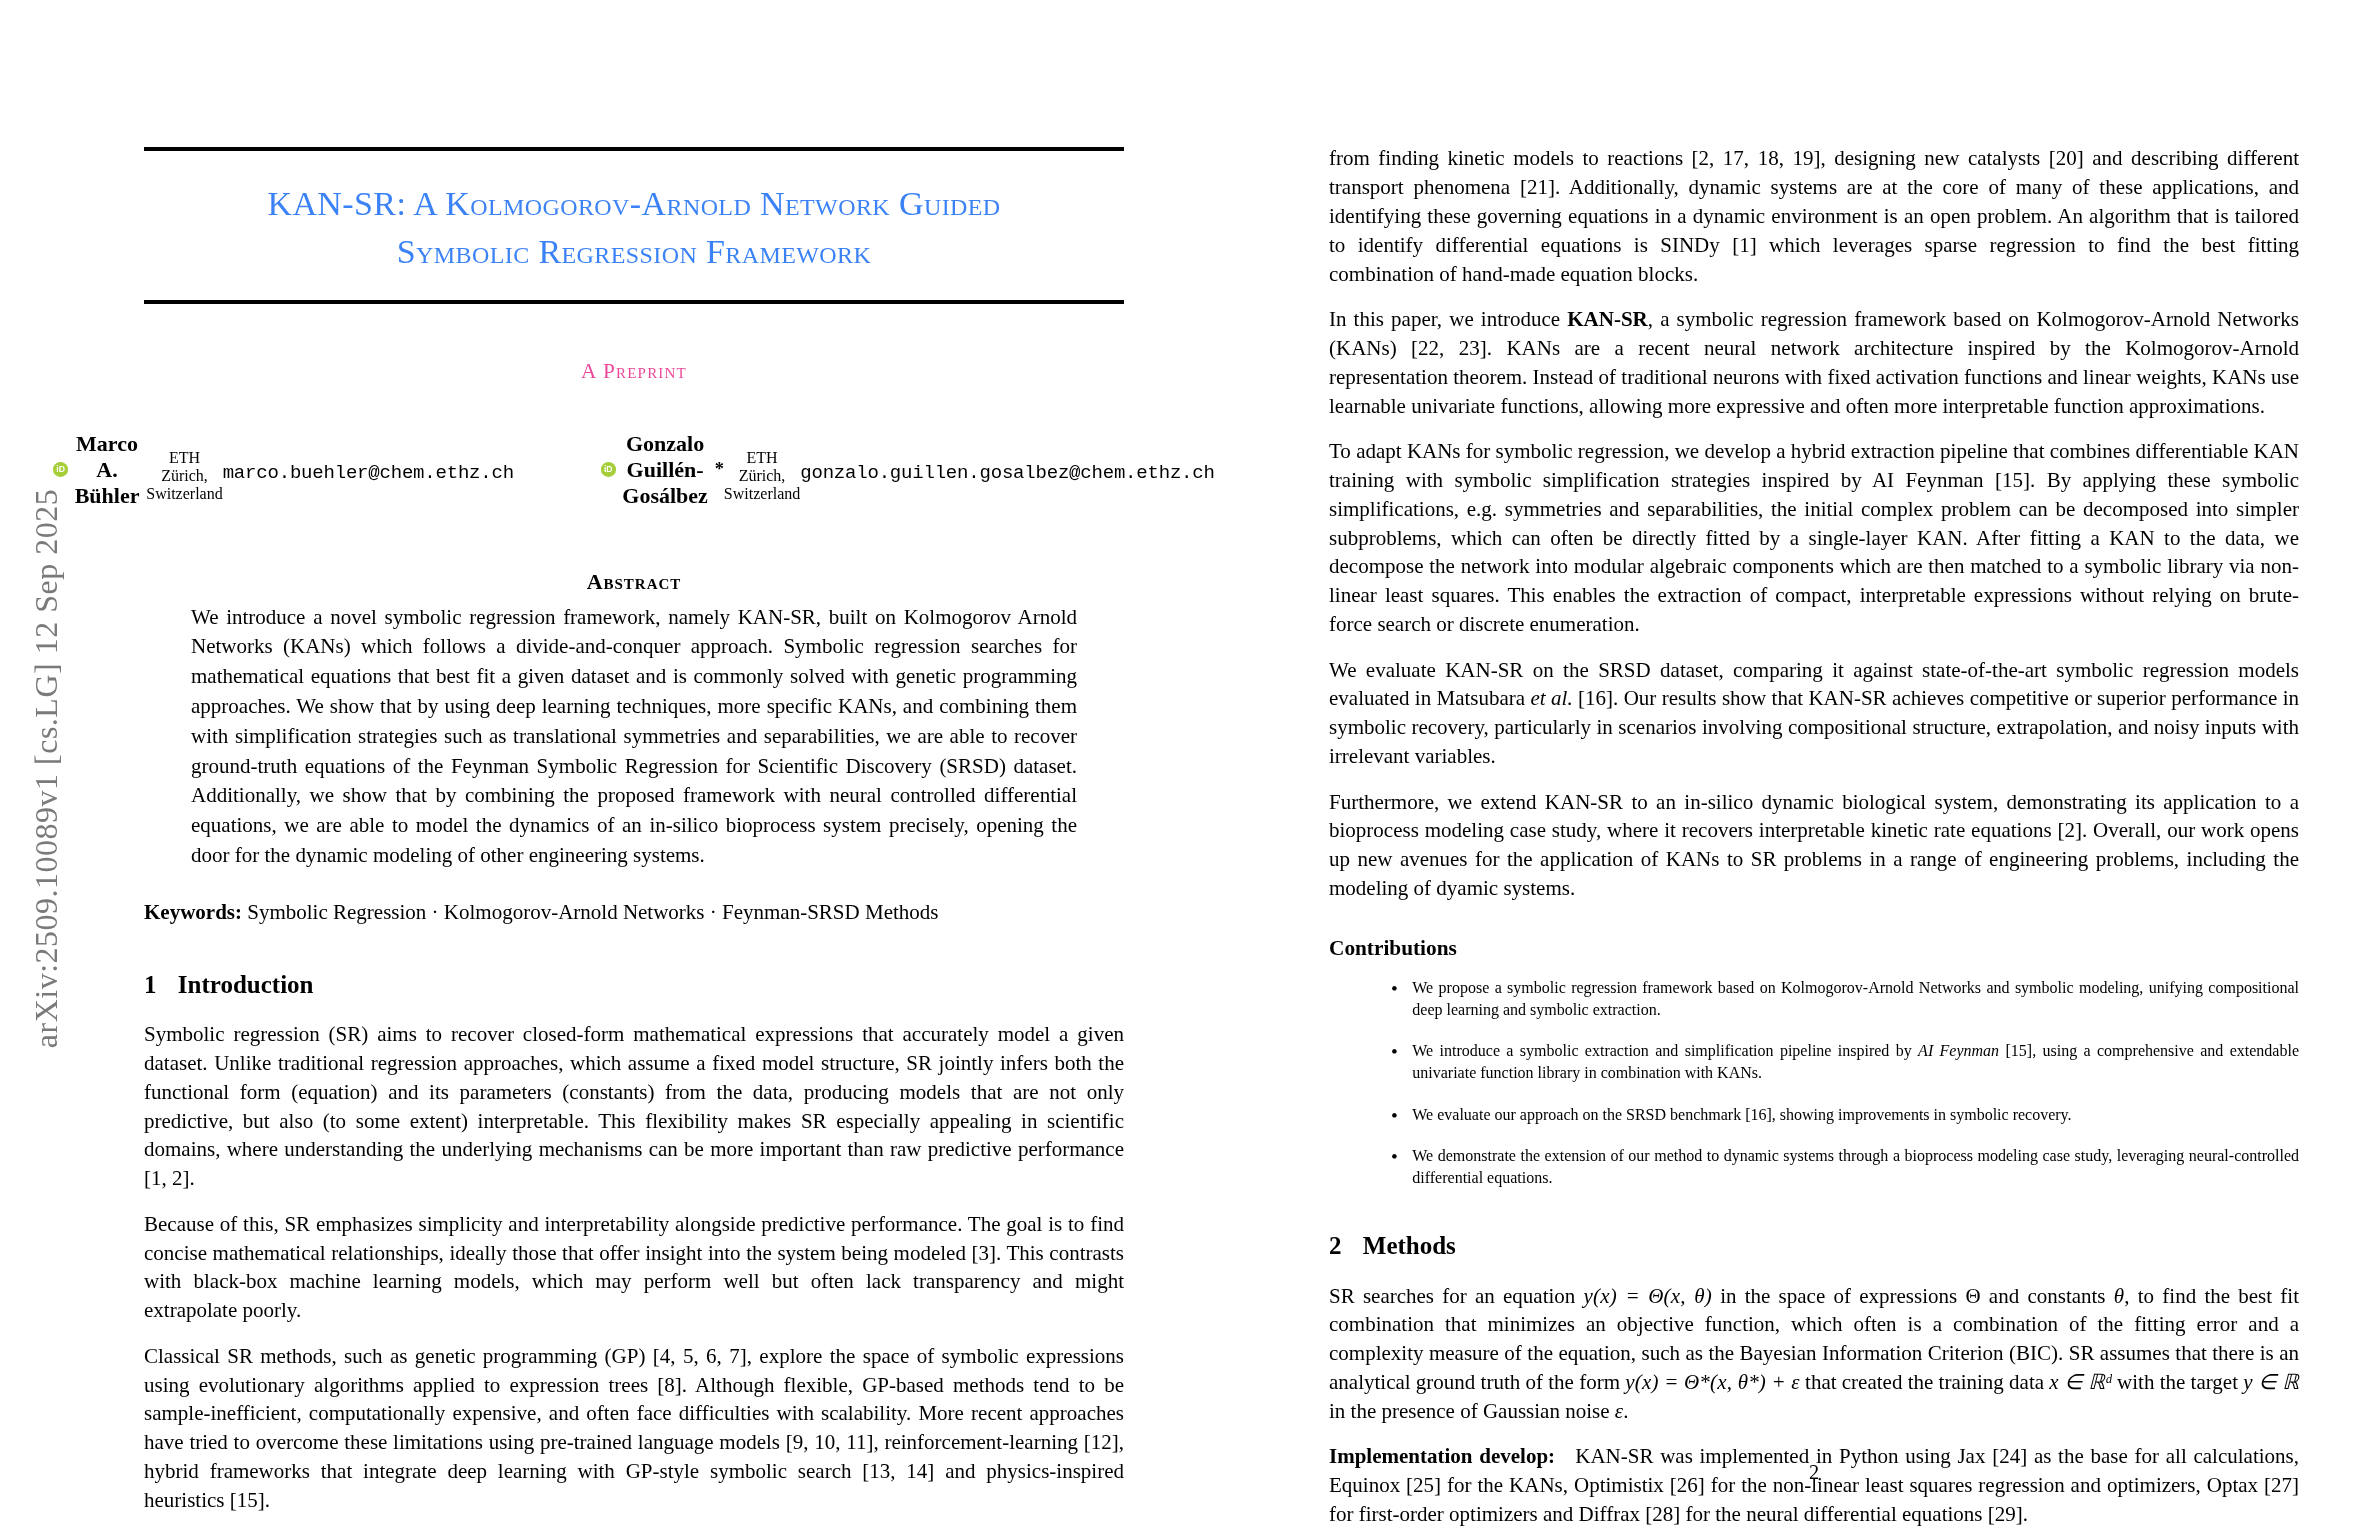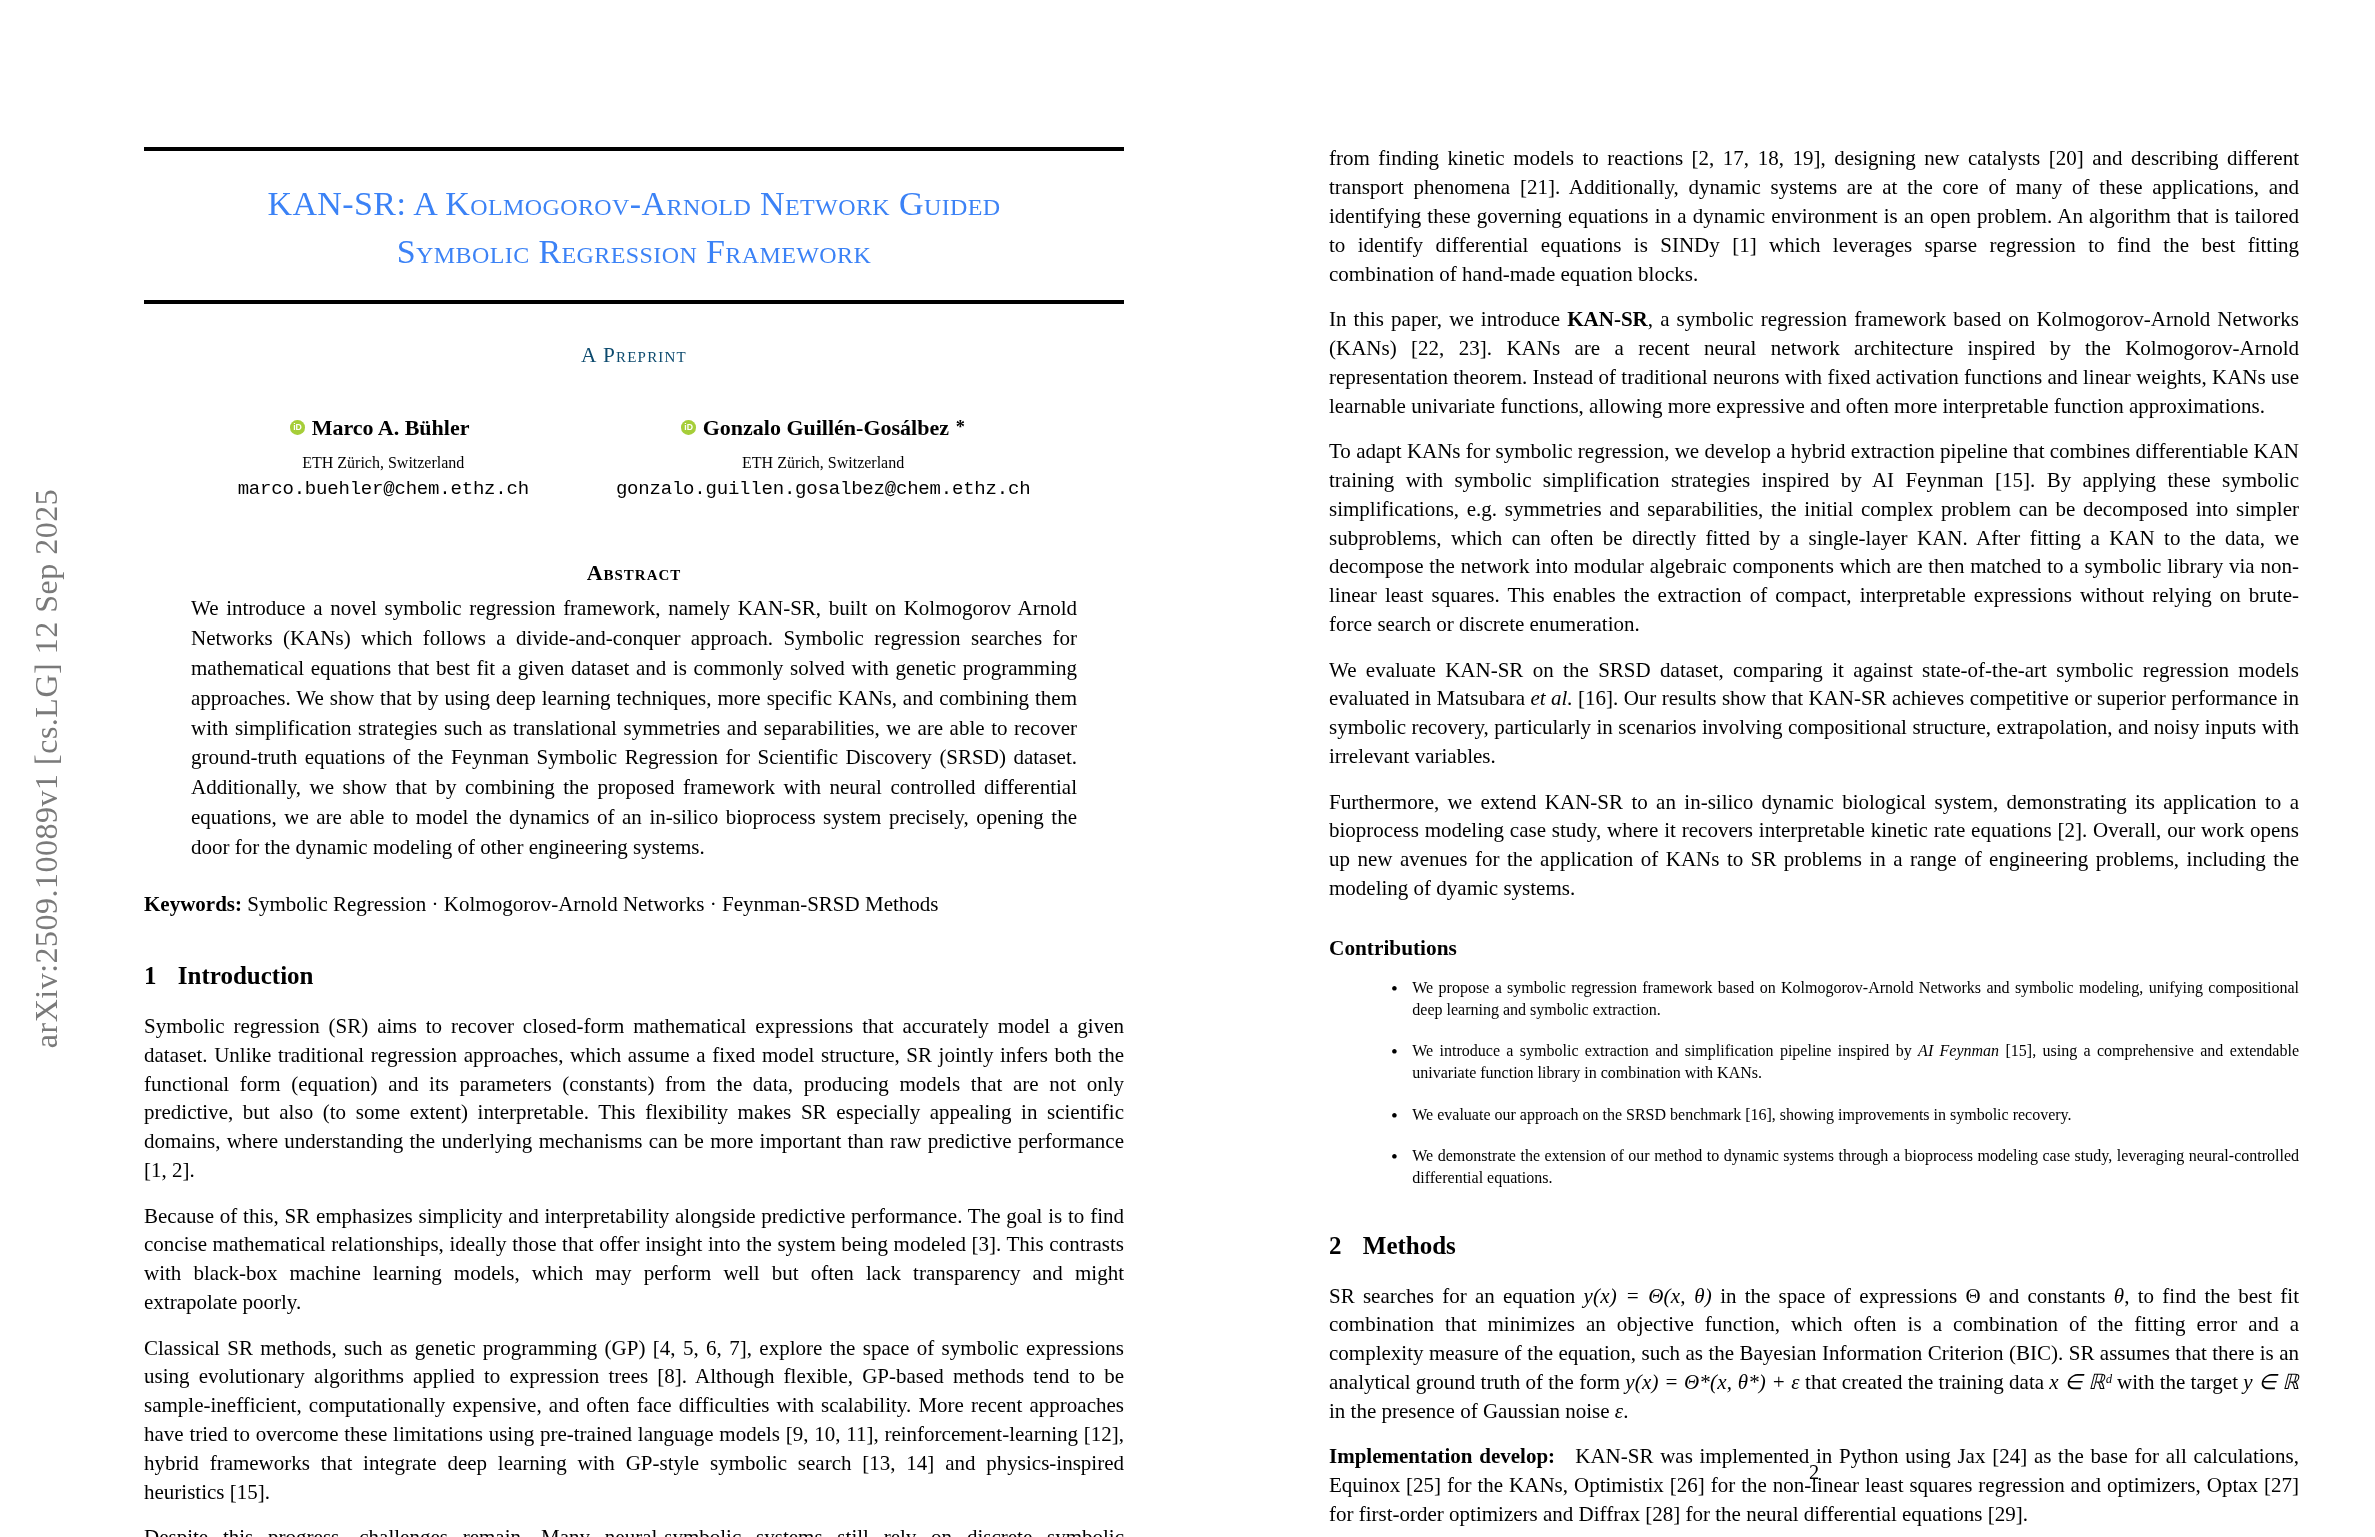--- a/index.html
+++ b/index.html
@@ -73,35 +73,35 @@
     font-variant: small-caps;
     font-weight: normal;
     color: #3b82f6;
   }
 
   .preprint {
     text-align: center;
     font-variant: small-caps;
     font-size: 21.3px;
     letter-spacing: 1.2px;
-    margin: 39px 0 0 0;
-    color: #0c4a6e;
+    margin: 55px 0 0 0;
+    color: #ec4899;
   }
 
   
   .authors {
     display: flex;
     justify-content: center;
     gap: 87px;
     margin-top: 47px;
     text-align: center;
   }
   .author {
     display: flex;
-    flex-direction: column;
+    flex-direction: row;
     align-items: center;
   }
   .author-name-row {
     display: flex;
     align-items: center;
     gap: 6.8px;
     font-weight: bold;
     font-size: 22px;
   }
   .orcid {

